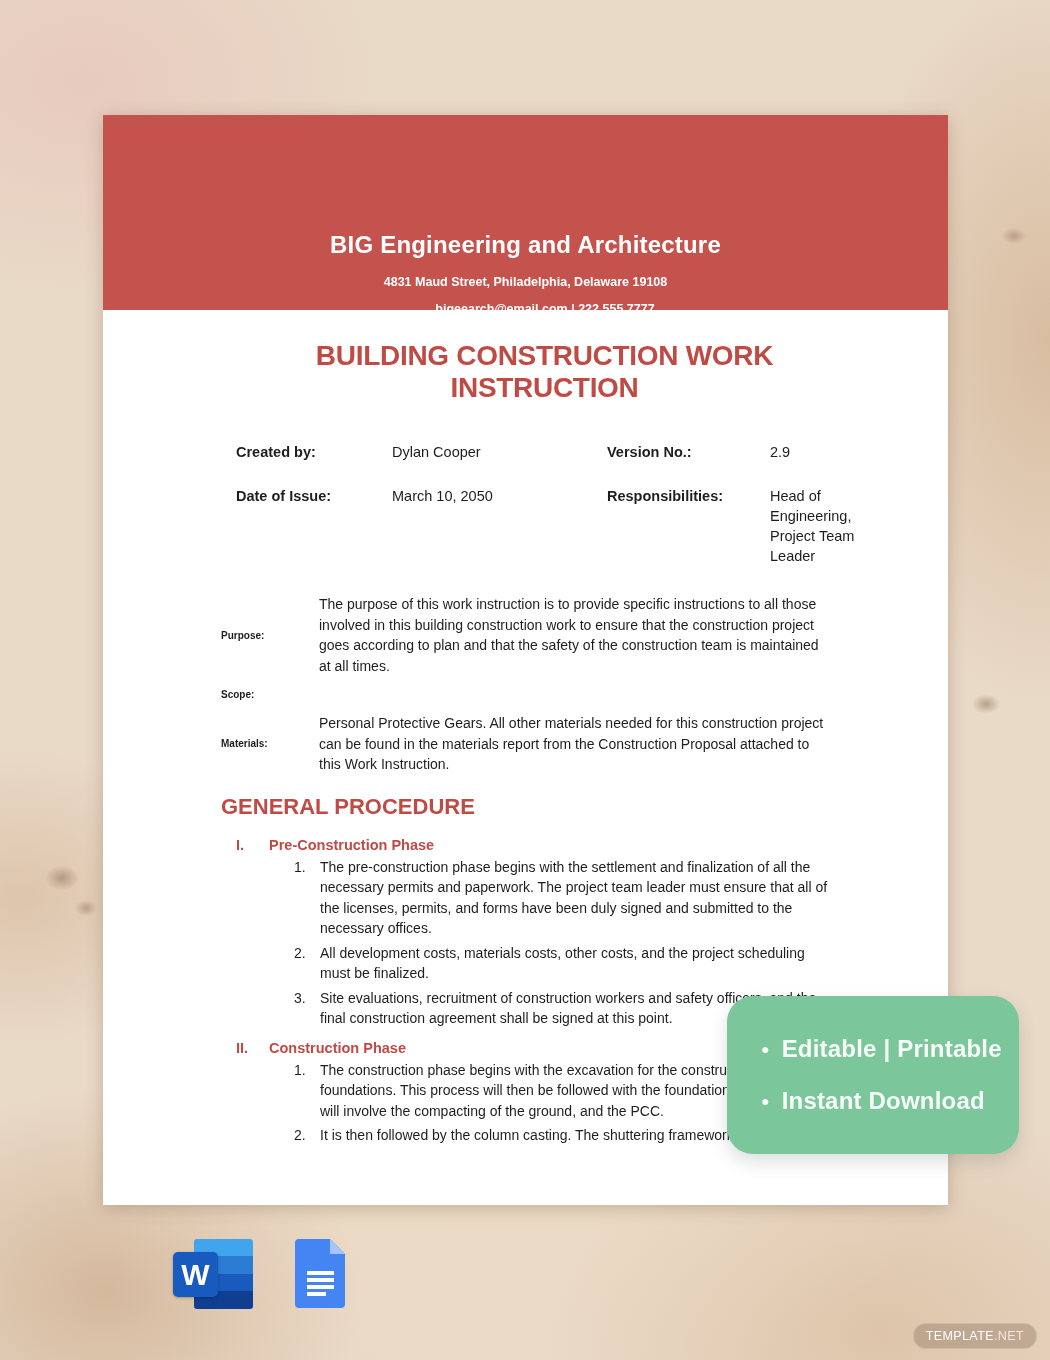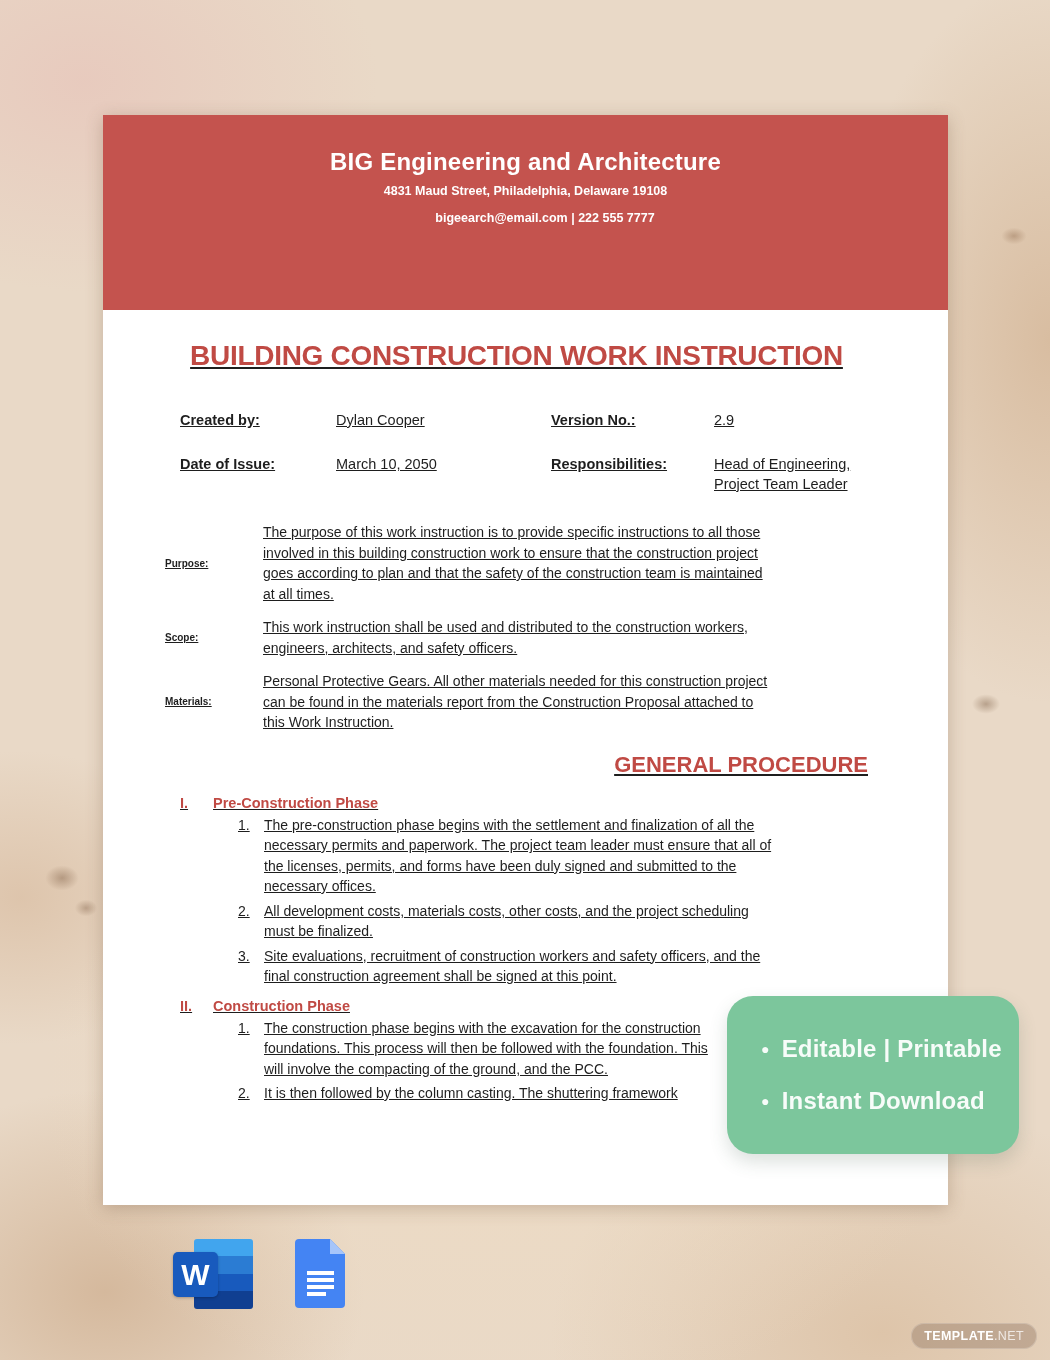--- a/index.html
+++ b/index.html
@@ -24,44 +24,44 @@
       radial-gradient(18px 12px at 1014px 236px,rgba(120,85,60,0.50), transparent 70%);
   }
   .doc-page {
     position:absolute; left:103px; top:115px; width:845px; height:1090px;
     background:#ffffff; box-shadow:0 3px 16px rgba(110,80,55,0.30);
   }
   .letterhead {
     height:195px; background:var(--header-red,#c4534e);
     color:#ffffff; text-align:center;
   }
-  .company  { padding-top:33px; font-size:24px; font-weight:bold; letter-spacing:0.2px; }
-  .addr     { margin-top:8px;  font-size:12.5px; font-weight:bold; }
+  .company  { padding-top:116px; font-size:24px; font-weight:bold; letter-spacing:0.2px; }
+  .addr     { margin-top:16px;  font-size:12.5px; font-weight:bold; }
   .contact  { margin-top:13px;  font-size:12.5px; font-weight:bold;padding-left:39px; }
 
-  .content { padding:0 80px 0 62px; color:var(--body-text,#1e1e1e);text-decoration:underline; }
+  .content { padding:0 80px 0 118px; color:var(--body-text,#1e1e1e); }
   .doc-title {
     margin:30px 0 0; text-align:center; font-size:28px; font-weight:bold;
     letter-spacing:-0.3px; color:var(--title-red,#c04a44);
   }
   .meta {
     margin:38px 0 0 15px; display:grid;
     grid-template-columns:132px 191px 139px 1fr;
     row-gap:22px; font-size:14.5px; line-height:20px;gap:24px;
   }
   .meta .lbl { font-weight:bold; }
   .meta .val { white-space:pre-line; }
 
   .info { display:flex; align-items:center; margin-top:13px; }
   .info.first { margin-top:28px; }
   .info .lbl { width:98px; flex:none; font-weight:bold; font-size:10px; }
   .info .txt { width:590px; font-size:14px; line-height:20.5px; white-space:pre-line; }
 
   .proc-heading {
-    margin:19px 0 0; text-align:right; font-size:22px; font-weight:bold;
+    margin:19px 0 0; text-align:left; font-size:22px; font-weight:bold;
     color:var(--title-red,#c04a44);
   }
   .phase { margin-top:11px; }
   .phase.p1 { margin-top:17px; }
   .phase-head { display:flex; margin-left:15px; font-size:14.5px; font-weight:bold; color:var(--title-red,#c04a44); }
   .phase-head .numeral { width:33px; flex:none; }
   .item { display:flex; margin-left:73px; margin-top:4px; font-size:14px; line-height:20.5px; }
   .item .num { width:26px; flex:none; }
   .item .txt { width:590px; white-space:pre-line; }
 
@@ -105,21 +105,21 @@
   .docs-line.l2 { top:39px; width:27px; }
   .docs-line.l3 { top:46px; width:27px; }
   .docs-line.l4 { top:53px; width:19px; }
 
   .watermark {
     position:absolute; right:13px; bottom:11px; padding:6px 13px;
     border-radius:15px; background:rgba(150,125,105,0.45);
     box-shadow:inset 0 0 0 1px rgba(255,255,255,0.22);
     color:#ffffff; font-size:12.5px; letter-spacing:0.4px;
   }
-  .watermark .bold  { font-weight:bold; }
+  .watermark .bold  { font-weight:normal; }
   .watermark .light { opacity:0.75; }
 </style>
 </head>
 <body>
 
 <div class="canvas">
 
   <div class="doc-page">
 
     <div class="letterhead">
@@ -147,22 +147,20 @@
       <div class="info first">
         <div class="lbl">Purpose:</div>
         <div class="txt">The purpose of this work instruction is to provide specific instructions to all those
 involved in this building construction work to ensure that the construction project
 goes according to plan and that the safety of the construction team is maintained
 at all times.</div>
       </div>
 
       <div class="info">
         <div class="lbl">Scope:</div>
-        <div class="txt">This work instruction shall be used and distributed to the construction workers,
-engineers, architects, and safety officers.</div>
       </div>
 
       <div class="info">
         <div class="lbl">Materials:</div>
         <div class="txt">Personal Protective Gears. All other materials needed for this construction project
 can be found in the materials report from the Construction Proposal attached to
 this Work Instruction.</div>
       </div>
 
       <h2 class="proc-heading">GENERAL PROCEDURE</h2>

